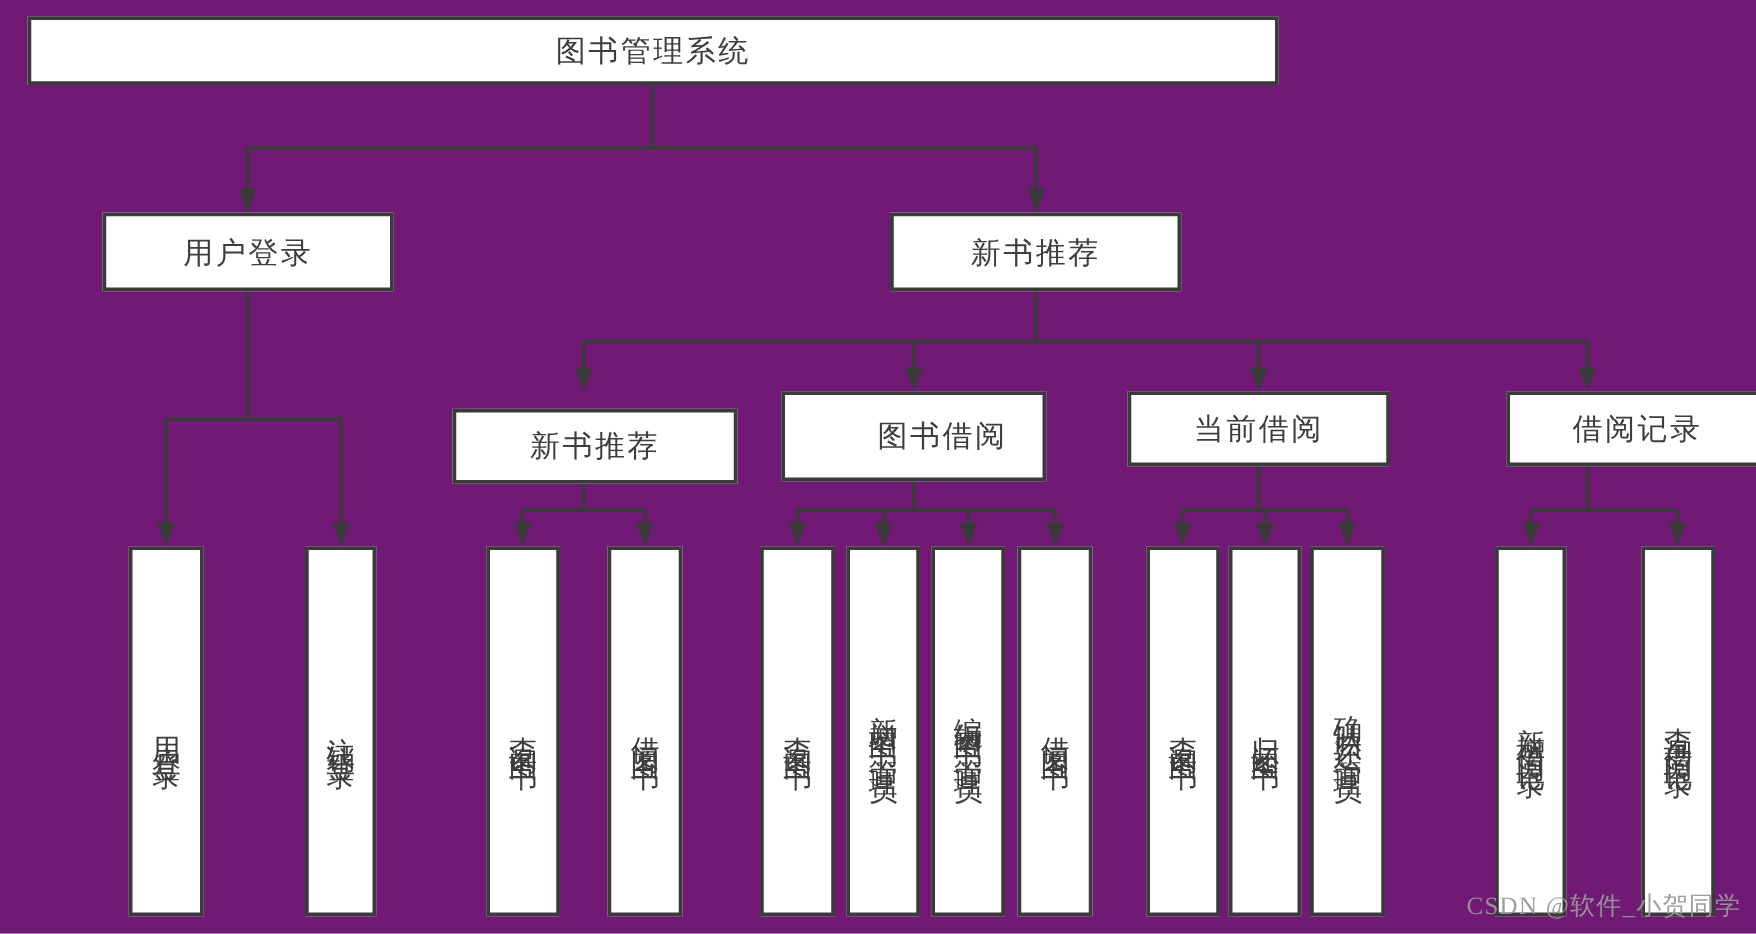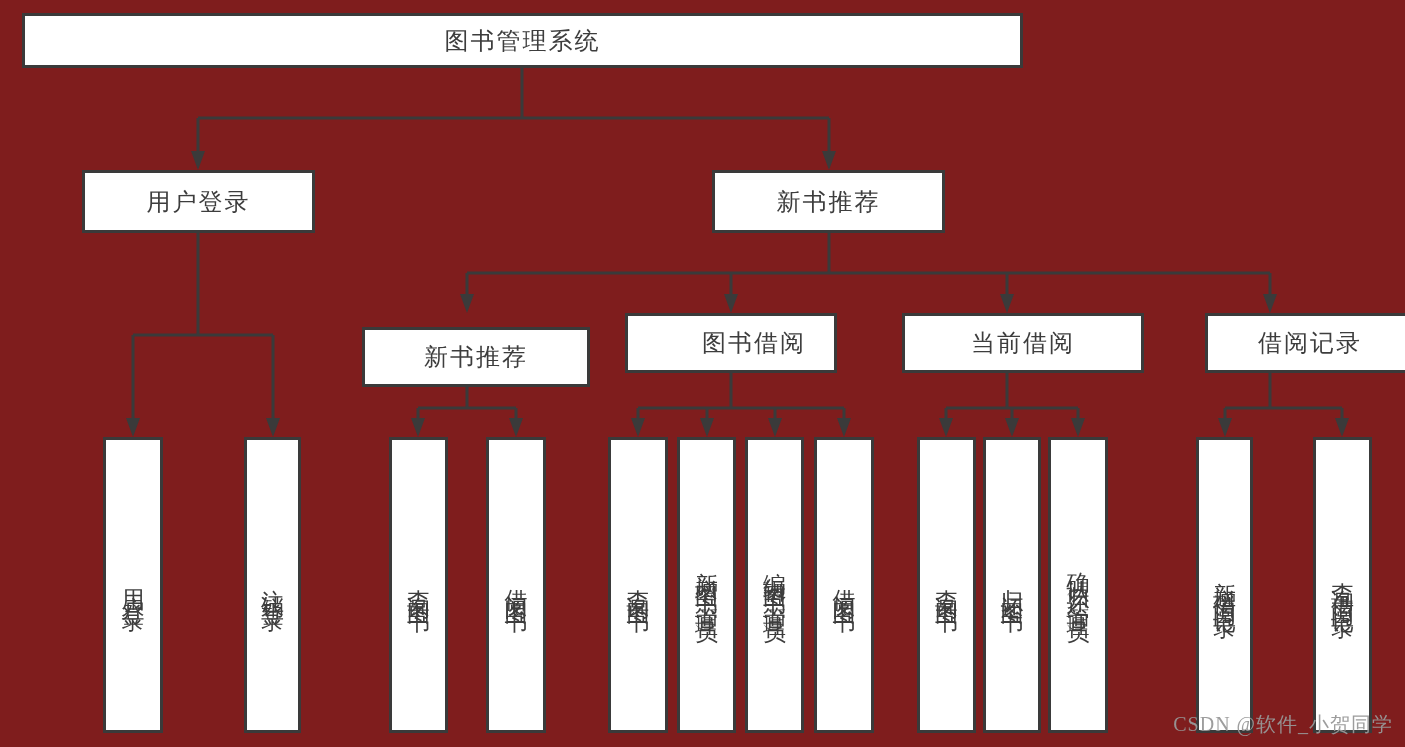--- a/index.html
+++ b/index.html
@@ -1,20 +1,20 @@
 <!DOCTYPE html>
 <html><head>
 <meta charset="utf-8">
 <style>
   html, body { margin: 0; padding: 0; background: #ffffff; }
   .canvas {
     position: relative;
     width: 1405px;
     height: 747px;
-    background: #7f1d1d;
+    background: #701a75;
     font-family: "Liberation Sans", sans-serif;
     overflow: hidden;
   }
   .box {
     position: absolute;
     box-sizing: border-box;
     border: 3px solid #3a3a3a;
     background: #ffffff;
     color: #3d3d3d;
     display: flex;
@@ -89,22 +89,22 @@
     <path class="line" d="M1270,373 V408 M1225,408 H1342 M1225,408 V421 M1342,408 V421"></path>
     <path class="head" d="M1218,418 H1232 L1225,437 Z M1335,418 H1349 L1342,437 Z"></path>
   </svg>
 
   <div class="box hbox" style="left:22px; top:13px; width:1001px; height:55px;">图书管理系统</div>
 
   <div class="box hbox" style="left:82px; top:170px; width:233px; height:63px;">用户登录</div>
   <div class="box hbox" style="left:712px; top:170px; width:233px; height:63px;">新书推荐</div>
 
   <div class="box hbox" style="left:362px; top:327px; width:228px; height:60px;">新书推荐</div>
-  <div class="box hbox" style="left:625px; top:313px; width:212px; height:60px;padding-left:46px;">图书借阅</div>
-  <div class="box hbox" style="left:902px; top:313px; width:242px; height:60px;">当前借阅</div>
+  <div class="box hbox" style="left:625px; top:313px; width:212px; height:72px;padding-left:46px;">图书借阅</div>
+  <div class="box hbox" style="left:902px; top:313px; width:210px; height:60px;">当前借阅</div>
   <div class="box hbox" style="left:1165px; top:313px; width:210px; height:60px;margin-left:40px;">借阅记录</div>
 
   <div class="box vbox" style="left:103px; width:60px;">用户登录</div>
   <div class="box vbox" style="left:244px; width:57px;">注销登录</div>
 
   <div class="box vbox" style="left:389px; width:59px;">查询图书</div>
   <div class="box vbox" style="left:486px; width:60px;">借阅图书</div>
 
   <div class="box vbox" style="left:608px; width:60px;">查询图书</div>
   <div class="box vbox" style="left:677px; width:59px;">新增图书（管理员）</div>

